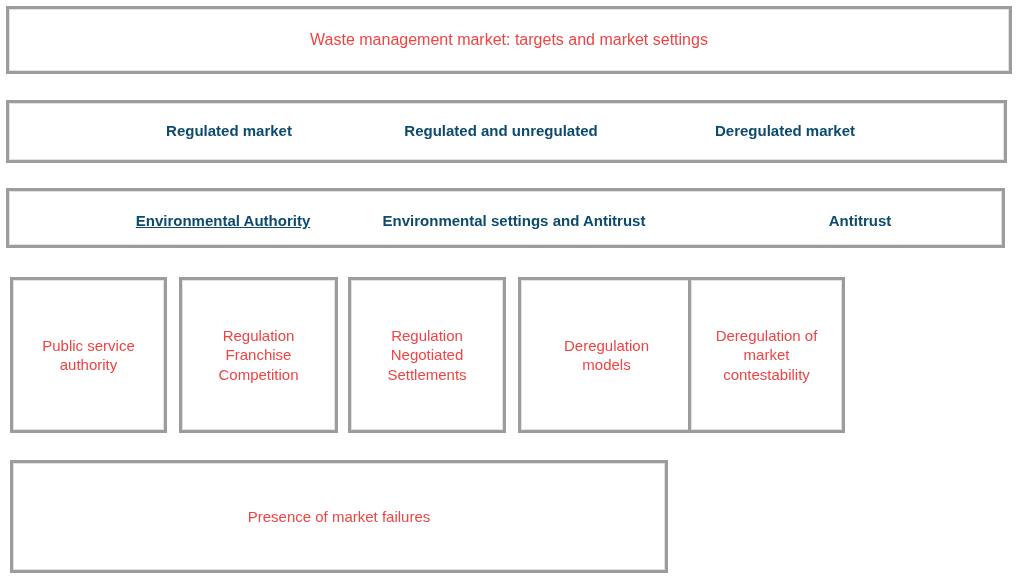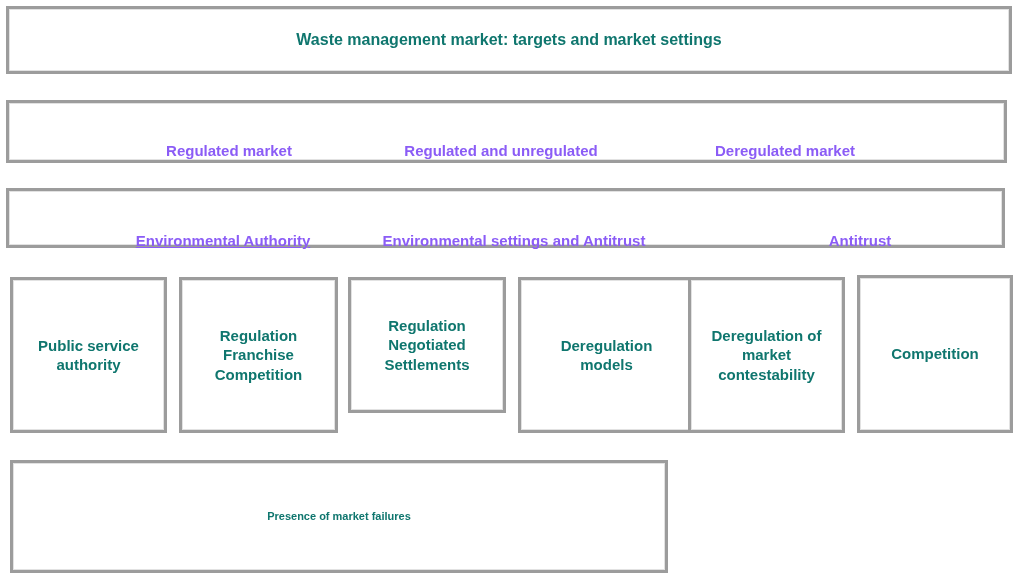--- a/index.html
+++ b/index.html
@@ -29,36 +29,35 @@
   .box-inner {
     position: absolute;
     left: 0; right: 0; top: 0; bottom: 0;
     display: flex;
     align-items: center;
     justify-content: center;
   }
   .band-label {
     position: absolute;
     font-weight: bold;
-    color: #8b5cf6;
+    color: #0c4a6e;
     white-space: nowrap;
     text-align: center;
     line-height: 1.15;
-    margin-top: 20px;
   }
   .centered-label {
-    font-weight: bold;
-    color: #0f766e;
+    font-weight: normal;
+    color: #ef4444;
     text-align: center;
     line-height: 1.28;
   }
   .t-title   { font-size: 16px; }
   .t-band    { font-size: 15px; }
   .t-cell    { font-size: 15px; }
-  .t-footer  { font-size: 11px; }
+  .t-footer  { font-size: 15px; }
 </style>
 </head>
 <body>
 
 <div id="canvas">
 
   <div class="box" style="left:6px; top:6px; width:1006px; height:68px;">
     <div class="box-inner">
       <span class="centered-label t-title">Waste management market: targets and market settings</span>
     </div>
@@ -81,43 +80,38 @@
       <span class="centered-label t-cell" style="max-width:140px;">Public service authority</span>
     </div>
   </div>
 
   <div class="box" style="left:179px; top:277px; width:159px; height:156px;">
     <div class="box-inner">
       <span class="centered-label t-cell" style="max-width:112px;">Regulation Franchise Competition</span>
     </div>
   </div>
 
-  <div class="box" style="left:348px; top:277px; width:158px; height:136px;padding-left:19px;">
+  <div class="box" style="left:348px; top:277px; width:158px; height:156px;padding-left:19px;">
     <div class="box-inner">
       <span class="centered-label t-cell" style="max-width:112px;">Regulation Negotiated Settlements</span>
     </div>
   </div>
 
   <div class="box" style="left:518px; top:277px; width:177px; height:156px;">
     <div class="box-inner">
       <span class="centered-label t-cell" style="max-width:120px;">Deregulation models</span>
     </div>
   </div>
 
   <div class="box" style="left:688px; top:277px; width:157px; height:156px;">
     <div class="box-inner">
       <span class="centered-label t-cell" style="max-width:128px;">Deregulation of market contestability</span>
     </div>
   </div>
 
-  <div class="box" style="left:857px; top:275px; width:156px; height:158px;">
-    <div class="box-inner">
-      <span class="centered-label t-cell" style="max-width:140px;">Competition</span>
-    </div>
-  </div>
 
   <div class="box" style="left:10px; top:460px; width:658px; height:113px;">
     <div class="box-inner">
       <span class="centered-label t-footer">Presence of market failures</span>
     </div>
   </div>
 
 
 </div>
 

